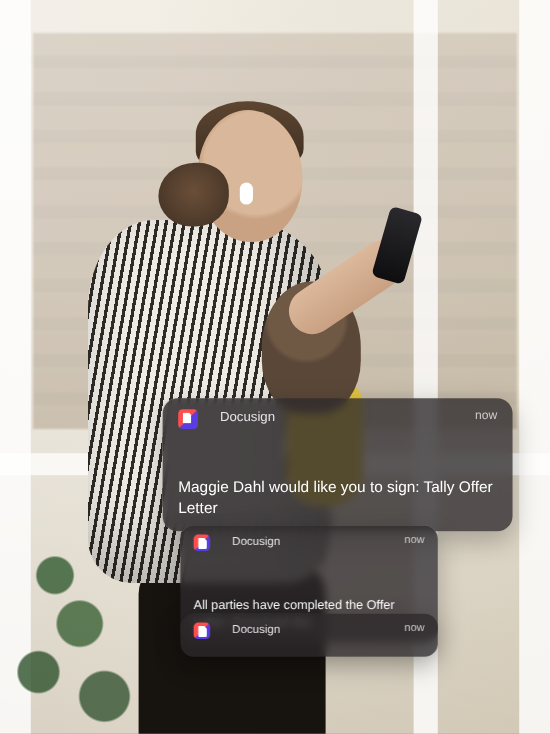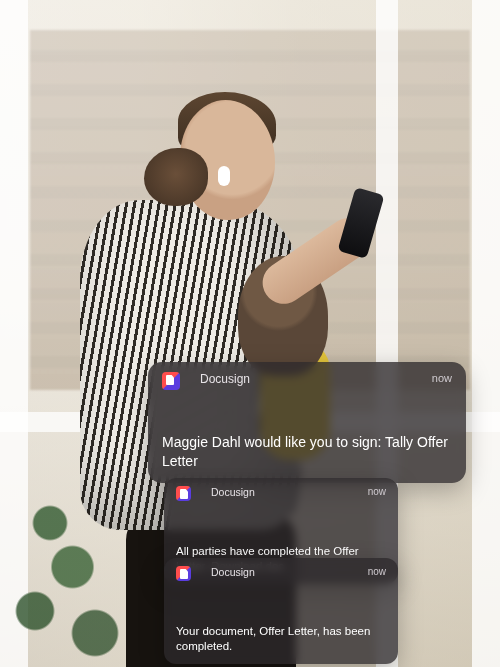--- a/index.html
+++ b/index.html
@@ -203,14 +203,13 @@
   </div>
   <div class="notif-body">All parties have completed the Offer Letter. Download doc.</div>
 </div>
 
 <div class="notif small n3">
   <div class="notif-header">
     <span class="app-icon"></span>
     <span class="app-name">Docusign</span>
     <span class="time">now</span>
   </div>
-  <div class="notif-body">Your document, Offer Letter, has been completed.</div>
 </div>
 
 </body></html>

